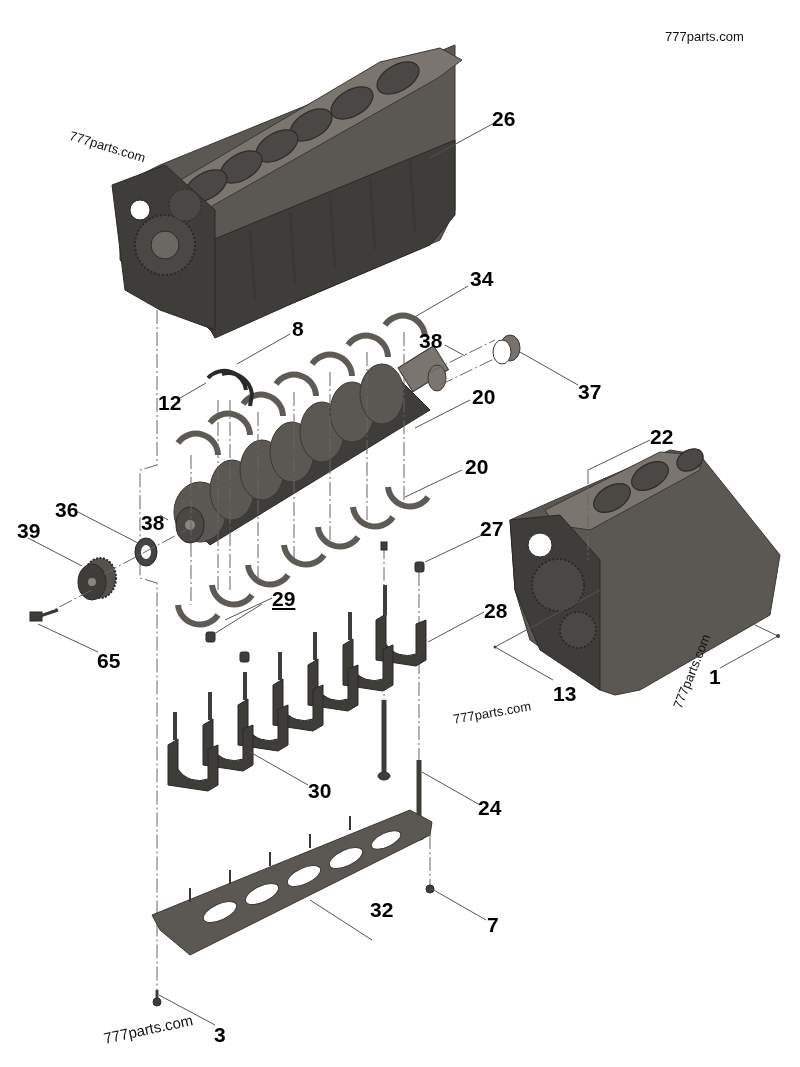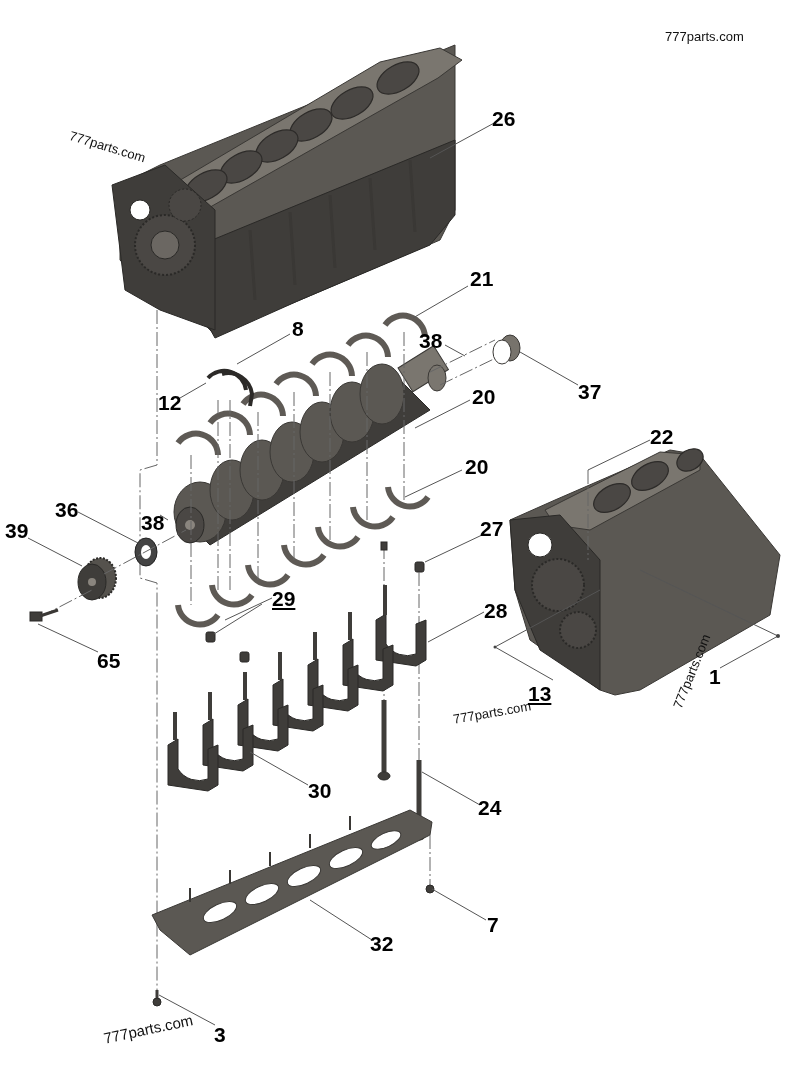--- a/index.html
+++ b/index.html
@@ -244,30 +244,30 @@
 <div class="wm" style="left:72px;top:128px;transform:rotate(17deg);">777parts.com</div>
 <div class="wm" style="left:452px;top:712px;transform:rotate(-10deg);">777parts.com</div>
 <div class="wm" style="left:670px;top:705px;transform:rotate(-68deg);">777parts.com</div>
 <div class="wm" style="left:102px;top:1030px;transform:rotate(-12deg);font-size:15px;">777parts.com</div>
 
 <div class="callout" style="left:709px;top:666px;">1</div>
 <div class="callout" style="left:214px;top:1024px;">3</div>
 <div class="callout" style="left:487px;top:914px;">7</div>
 <div class="callout" style="left:292px;top:318px;">8</div>
 <div class="callout" style="left:158px;top:392px;">12</div>
-<div class="callout" style="left:528px;top:683px;text-decoration:underline;">13</div>
+<div class="callout" style="left:553px;top:683px;">13</div>
 <div class="callout" style="left:465px;top:456px;">20</div>
-<div class="callout" style="left:470px;top:268px;">21</div>
+<div class="callout" style="left:470px;top:268px;">34</div>
 <div class="callout" style="left:650px;top:426px;">22</div>
 <div class="callout" style="left:478px;top:797px;text-align:right;">24</div>
 <div class="callout" style="left:492px;top:108px;">26</div>
 <div class="callout" style="left:480px;top:518px;">27</div>
 <div class="callout" style="left:484px;top:600px;">28</div>
 <div class="callout" style="left:272px;top:588px;text-decoration:underline;">29</div>
 <div class="callout" style="left:308px;top:780px;">30</div>
-<div class="callout" style="left:370px;top:933px;">32</div>
+<div class="callout" style="left:370px;top:899px;">32</div>
 <div class="callout" style="left:97px;top:650px;">65</div>
 <div class="callout" style="left:55px;top:499px;">36</div>
 <div class="callout" style="left:578px;top:381px;">37</div>
 <div class="callout" style="left:419px;top:330px;">38</div>
 <div class="callout" style="left:141px;top:512px;">38</div>
-<div class="callout" style="left:5px;top:520px;">39</div>
+<div class="callout" style="left:17px;top:520px;">39</div>
 <div class="callout" style="left:472px;top:386px;">20</div>
 
 </body></html>

